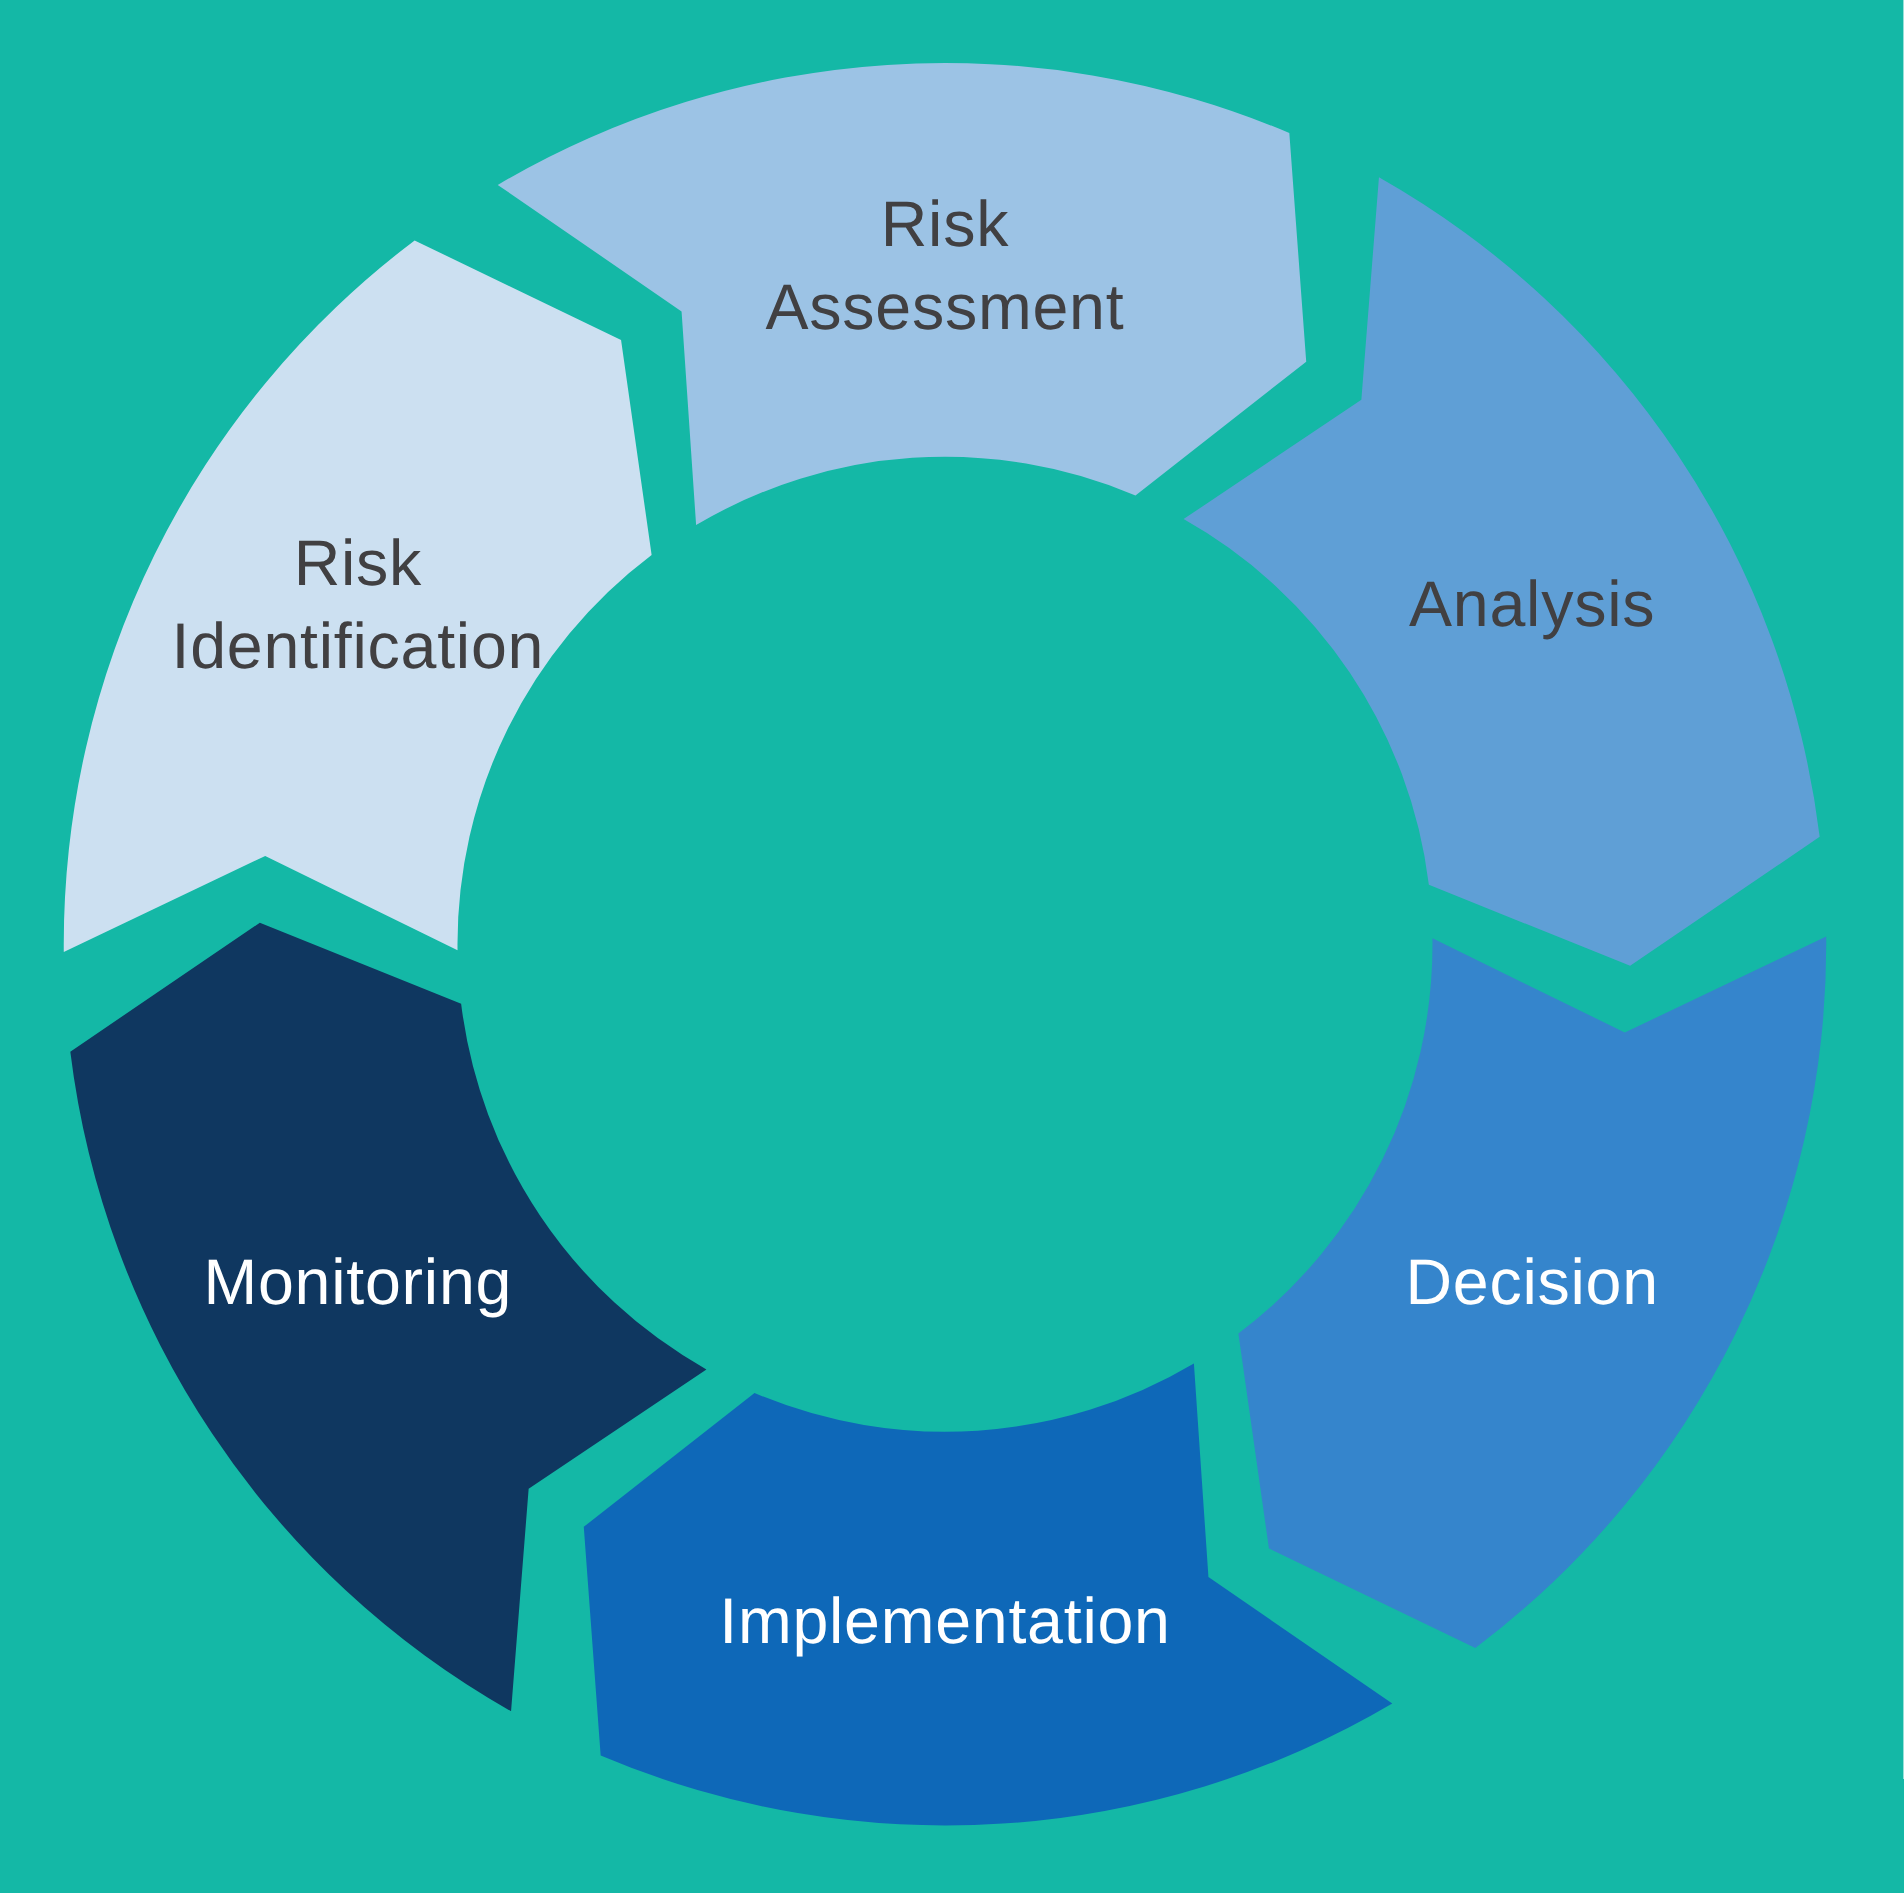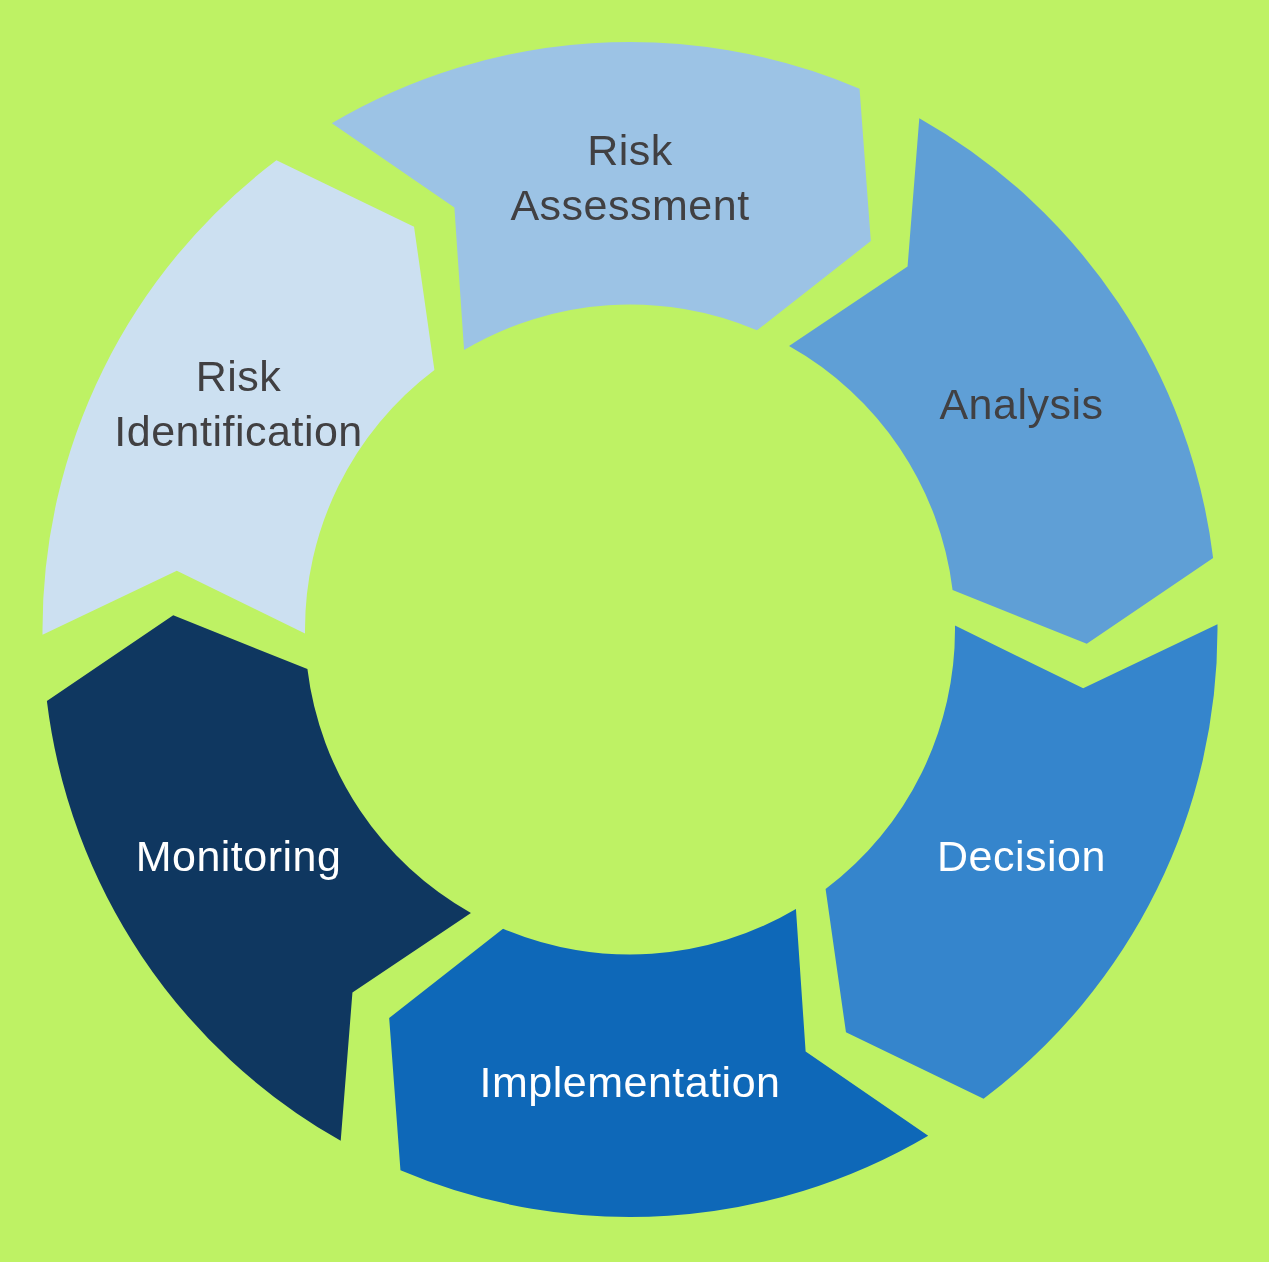--- a/index.html
+++ b/index.html
@@ -3,21 +3,21 @@
 <meta charset="utf-8">
 <style>
   html, body {
     margin: 0;
     padding: 0;
     background: #ffffff;
   }
   .diagram-canvas {
     width: 1269px;
     height: 1262px;
-    background: #bef264;
+    background: #14b8a6;
     position: relative;
     overflow: hidden;
   }
   svg {
     display: block;
   }
   .seg-label {
     font-family: "Liberation Sans", "DejaVu Sans", sans-serif;
     font-size: 43px;
     font-weight: 400;

